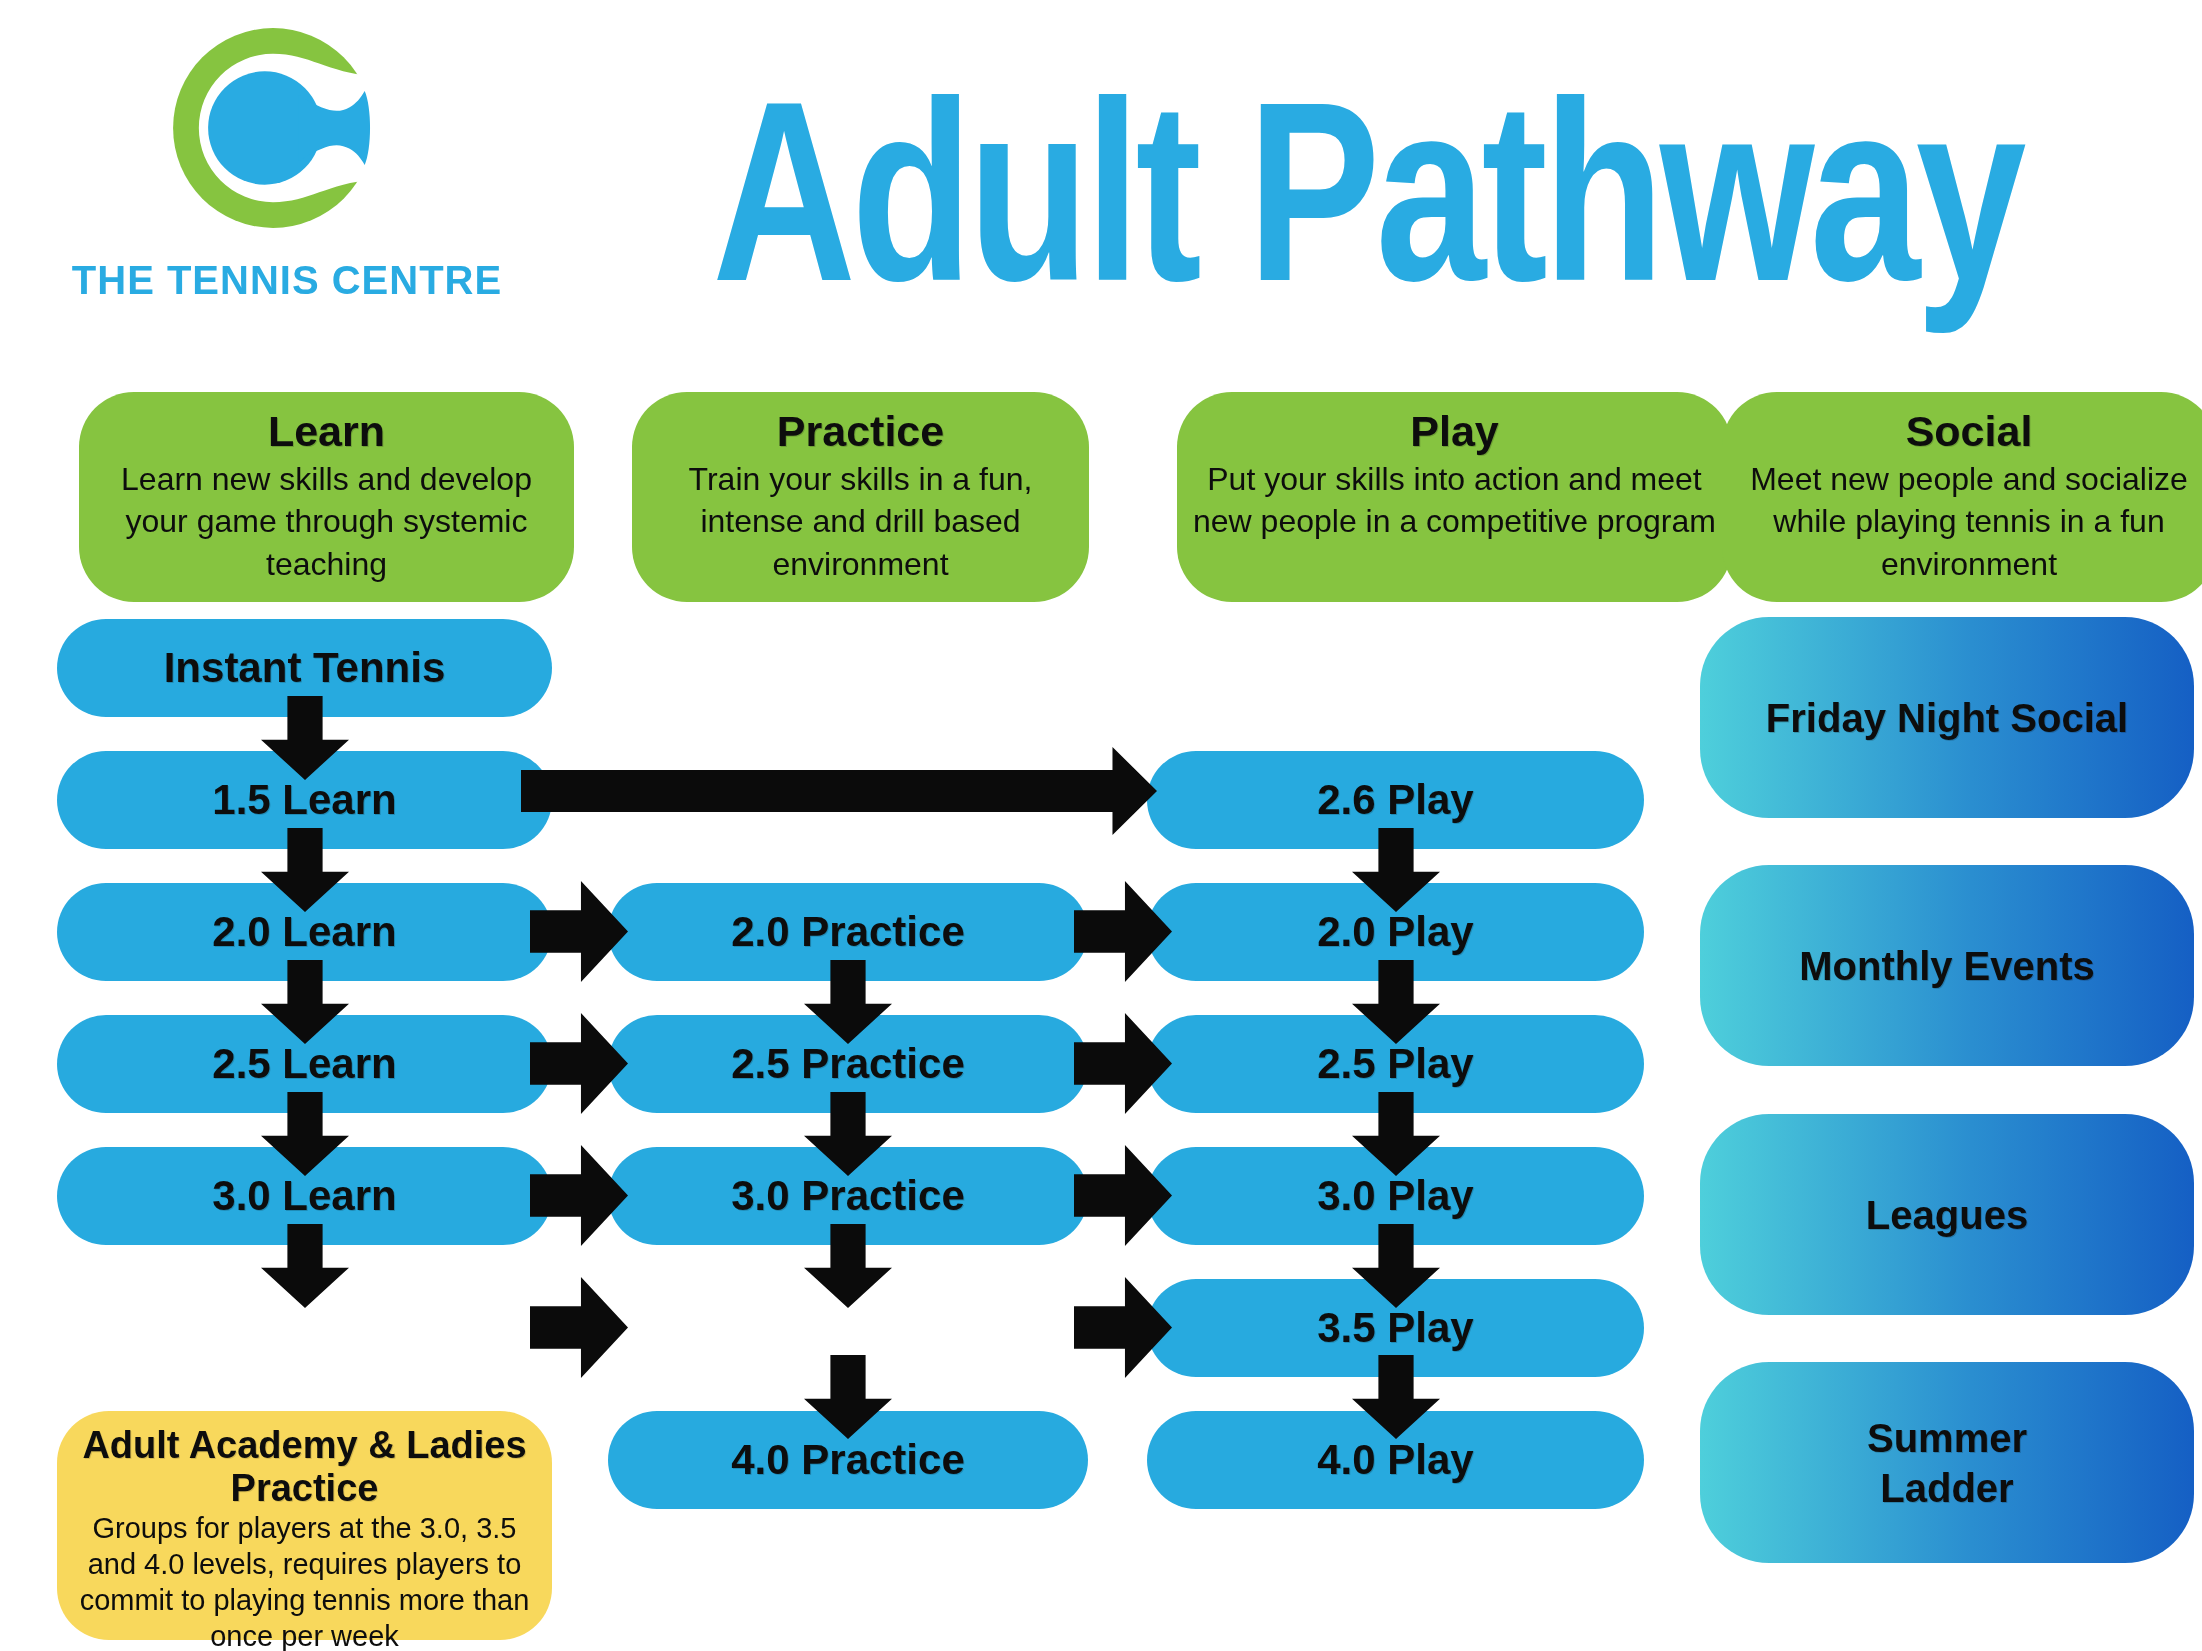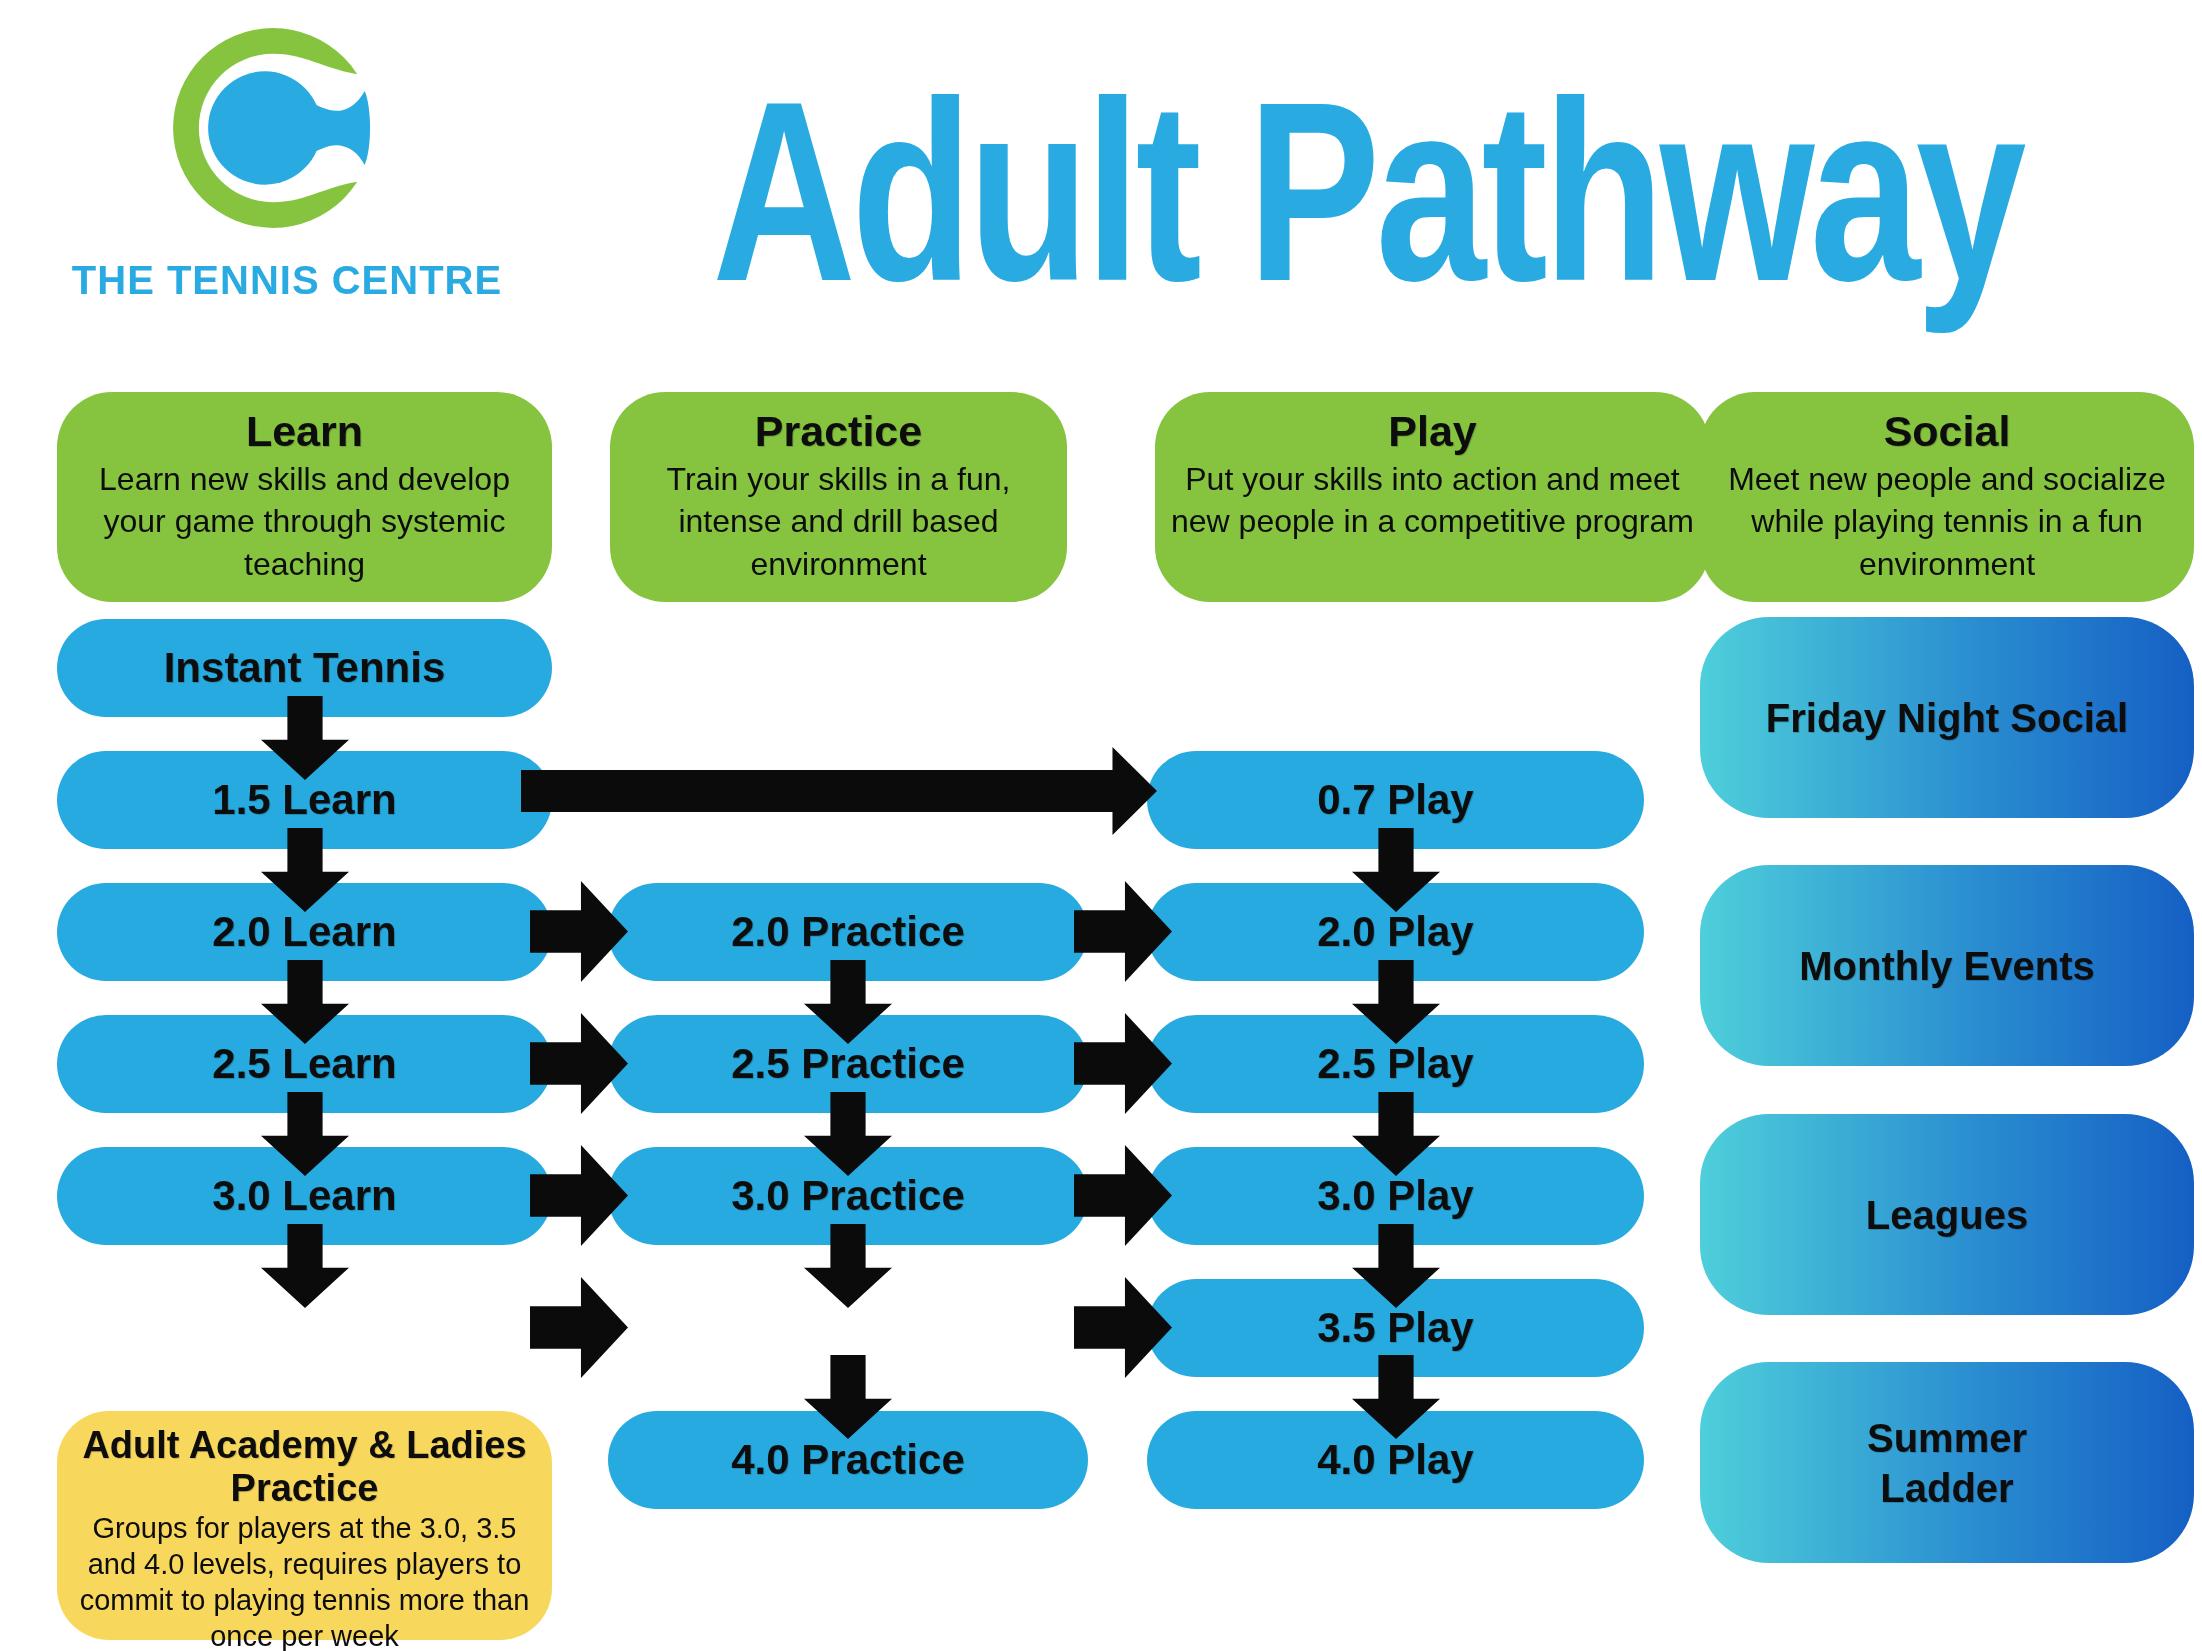--- a/index.html
+++ b/index.html
@@ -15,20 +15,21 @@
   }
   .page-title{
     position:absolute;left:593px;top:72px;width:1491px;text-align:center;line-height:1;
     font-size:237px;font-weight:bold;letter-spacing:-5.7px;color:#29abe2;
     transform:scale(0.84,1.08);transform-origin:50% 50%;white-space:nowrap;
   }
   
   .hdr{
     position:absolute;top:392px;height:210px;background:#86c440;border-radius:55px;
     text-align:center;
+    margin-left:22px;
   }
   .hdr-title{font-size:43px;font-weight:bold;margin-top:15.3px;text-shadow:1px 1px 0 rgba(0,0,0,.18);}
   .hdr-desc{font-size:32px;line-height:1.32;padding:1.9px 15.3px 0 15.3px;}
   
   .pill{
     position:absolute;height:98px;background:#27aadf;border-radius:52px;
     display:flex;align-items:center;justify-content:center;
     font-size:42px;font-weight:bold;text-shadow:1px 1px 0 rgba(0,0,0,.18);
   }
   
@@ -96,21 +97,21 @@
   <div class="pill" style="left:57px;width:495px;top:751px;">1.5 Learn</div>
   <div class="pill" style="left:57px;width:495px;top:883px;">2.0 Learn</div>
   <div class="pill" style="left:57px;width:495px;top:1015px;">2.5 Learn</div>
   <div class="pill" style="left:57px;width:495px;top:1147px;">3.0 Learn</div>
 
   <div class="pill" style="left:608px;width:480px;top:883px;">2.0 Practice</div>
   <div class="pill" style="left:608px;width:480px;top:1015px;">2.5 Practice</div>
   <div class="pill" style="left:608px;width:480px;top:1147px;">3.0 Practice</div>
   <div class="pill" style="left:608px;width:480px;top:1411px;">4.0 Practice</div>
 
-  <div class="pill" style="left:1147px;width:497px;top:751px;">0.7 Play</div>
+  <div class="pill" style="left:1147px;width:497px;top:751px;">2.6 Play</div>
   <div class="pill" style="left:1147px;width:497px;top:883px;">2.0 Play</div>
   <div class="pill" style="left:1147px;width:497px;top:1015px;">2.5 Play</div>
   <div class="pill" style="left:1147px;width:497px;top:1147px;">3.0 Play</div>
   <div class="pill" style="left:1147px;width:497px;top:1279px;">3.5 Play</div>
   <div class="pill" style="left:1147px;width:497px;top:1411px;text-align:center;">4.0 Play</div>
 
   <div class="social-pill" style="top:865px;">Monthly Events</div>
   <div class="social-pill" style="top:617px;">Friday Night Social</div>
   <div class="social-pill" style="top:1114px;">Leagues</div>
   <div class="social-pill" style="top:1362px;">Summer

